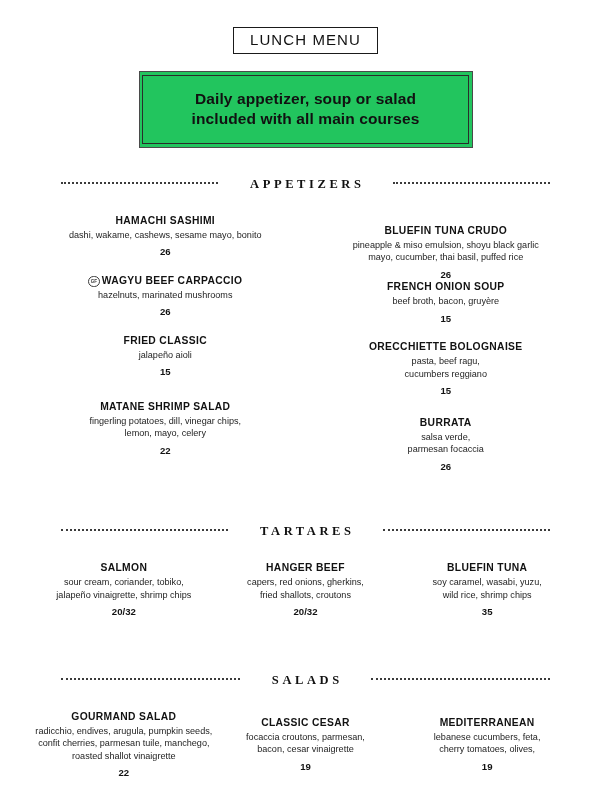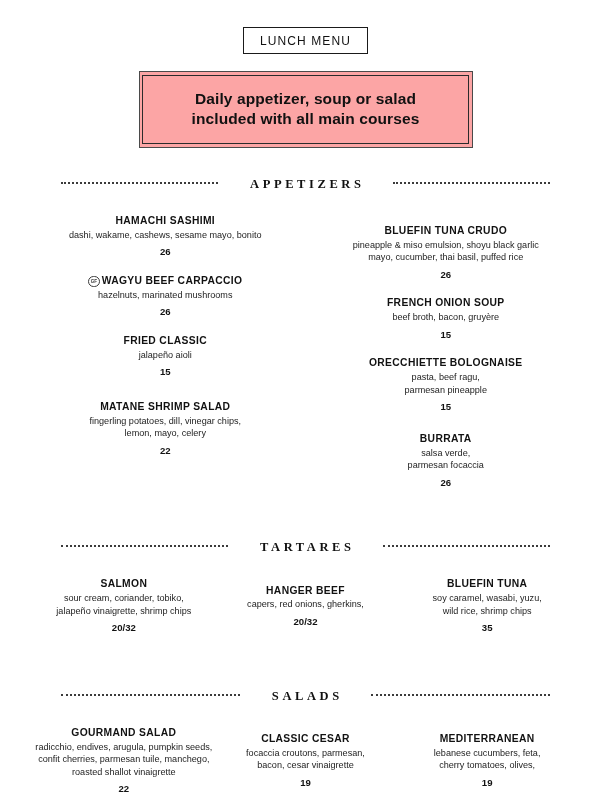--- a/index.html
+++ b/index.html
@@ -30,33 +30,33 @@
     text-align: center;
   }
   .title-box {
     display: inline-block;
     border: 1.5px solid #1a1a1a;
     padding: 4px 16px 5px 16px;
     line-height: 1;
   }
   .title-box .title-text {
     font-family: "Liberation Sans", sans-serif;
-    font-size: 12px;
+    font-size: 15px;
     font-weight: 400;
     letter-spacing: 1.1px;
     color: #111111;
   }
 
   .subtitle-outer {
     margin: 17px auto 0 auto;
     width: 334px;
     border: 1px solid #4a4a4a;
     padding: 2.5px;
     box-sizing: border-box;
-    background: #fca5a5;
+    background: #22c55e;
   }
   .subtitle-inner {
     border: 1px solid #2b2b2b;
     padding: 13px 10px 14px 10px;
     text-align: center;
   }
   .subtitle-line {
     font-size: 15.5px;
     font-weight: bold;
     letter-spacing: 0.1px;
@@ -230,33 +230,33 @@
 
         <div class="item">
           <div class="item-name">BLUEFIN TUNA CRUDO</div>
           <div class="item-desc">
             <div>pineapple &amp; miso emulsion, shoyu black garlic</div>
             <div>mayo, cucumber, thai basil, puffed rice</div>
           </div>
           <div class="item-price">26</div>
         </div>
 
-        <div class="item" style="margin-top:16px;">
+        <div class="item" style="margin-top:0;">
           <div class="item-name">FRENCH ONION SOUP</div>
           <div class="item-desc">
             <div>beef broth, bacon, gruyère</div>
           </div>
           <div class="item-price">15</div>
         </div>
 
         <div class="item" style="margin-top:16px;">
           <div class="item-name">ORECCHIETTE BOLOGNAISE</div>
           <div class="item-desc">
             <div>pasta, beef ragu,</div>
-            <div>parmesan pineapple</div>
+            <div>cucumbers reggiano</div>
           </div>
           <div class="item-price">15</div>
         </div>
 
         <div class="item" style="margin-top:19px;">
           <div class="item-name">BURRATA</div>
           <div class="item-desc">
             <div>salsa verde,</div>
             <div>parmesan focaccia</div>
           </div>
@@ -283,20 +283,21 @@
             <div>jalapeño vinaigrette, shrimp chips</div>
           </div>
           <div class="item-price">20/32</div>
         </div>
       </div>
       <div class="tri-col">
         <div class="item">
           <div class="item-name">HANGER BEEF</div>
           <div class="item-desc">
             <div>capers, red onions, gherkins,</div>
+            <div>fried shallots, croutons</div>
           </div>
           <div class="item-price">20/32</div>
         </div>
       </div>
       <div class="tri-col">
         <div class="item">
           <div class="item-name">BLUEFIN TUNA</div>
           <div class="item-desc">
             <div>soy caramel, wasabi, yuzu,</div>
             <div>wild rice, shrimp chips</div>

